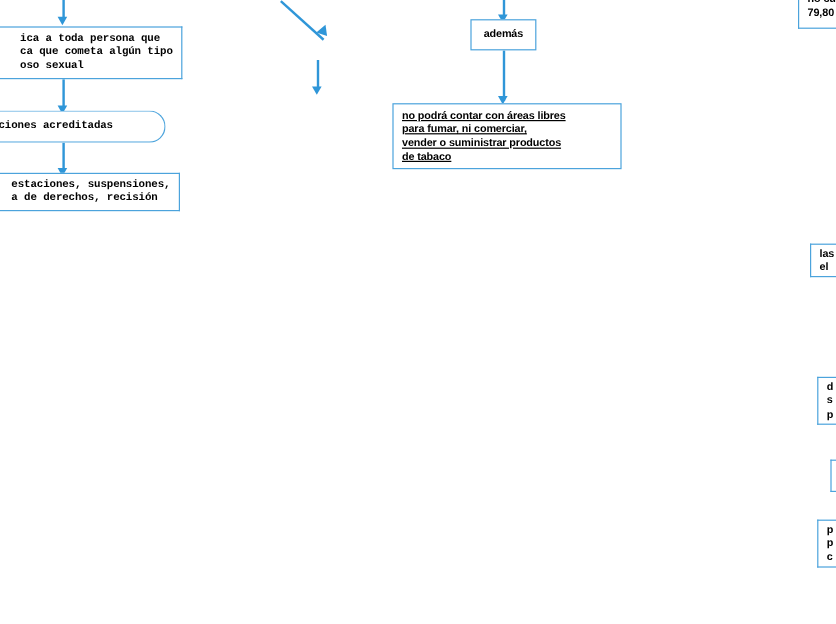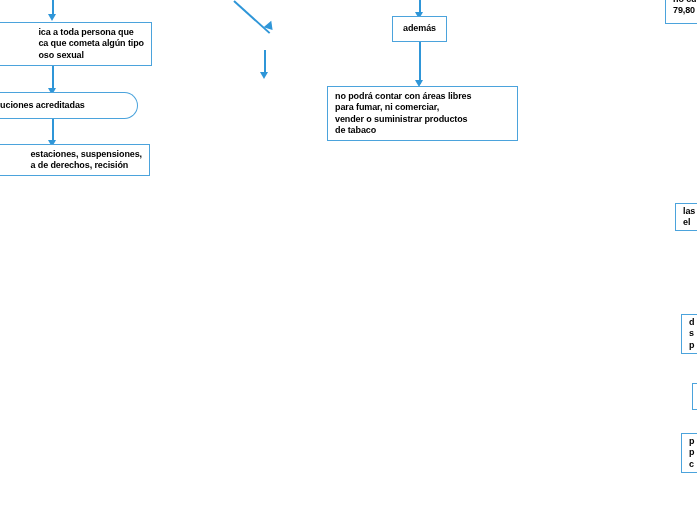--- a/index.html
+++ b/index.html
@@ -29,21 +29,21 @@
     align-items: center;
     padding: 3px 7px;
   }
   .node.rect { border-radius: 0; }
   .node.pill { border-radius: 40px; justify-content: center; }
   .node.center-text { justify-content: center; text-align: left; }
   .node .txt { display: block; white-space: pre-line; }
 
   
   .clip-left { border-left: none; justify-content: flex-end; text-align: left; }
-  .clip-left .txt { text-align: left; }
+  .clip-left .txt { text-align: left; font-family: Liberation Mono, monospace; }
   
   .clip-right { border-right: none; justify-content: flex-start; }
 
   
   .conn {
     position: absolute;
     background: #2F96D8;
   }
   .vline { width: 2px; }
   .arrowhead {
@@ -109,21 +109,21 @@
     <span class="txt">estaciones, suspensiones,
 a de derechos, recisión</span>
   </div>
 
 
 
   <div class="node rect center-text" style="left:392px; top:16px; width:55px; height:26px;">
     <span class="txt">además</span>
   </div>
 
-  <div class="node rect" style="left:327px; top:86px; width:191px; height:55px;">
+  <div class="node rect" style="left:327px; top:86px; width:191px; height:55px;text-decoration:underline;">
     <span class="txt">no podrá contar con áreas libres
 para fumar, ni comerciar,
 vender o suministrar productos
 de tabaco</span>
   </div>
 
   <div class="node rect clip-right" style="left:665px; top:-14px; width:120px; height:38px;">
     <span class="txt">no cu
 79,80</span>
   </div>

